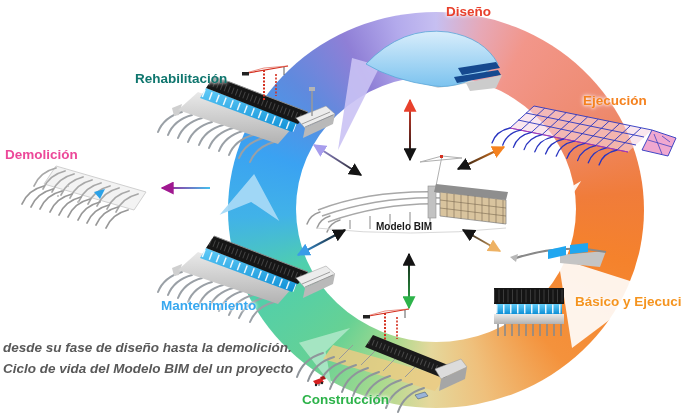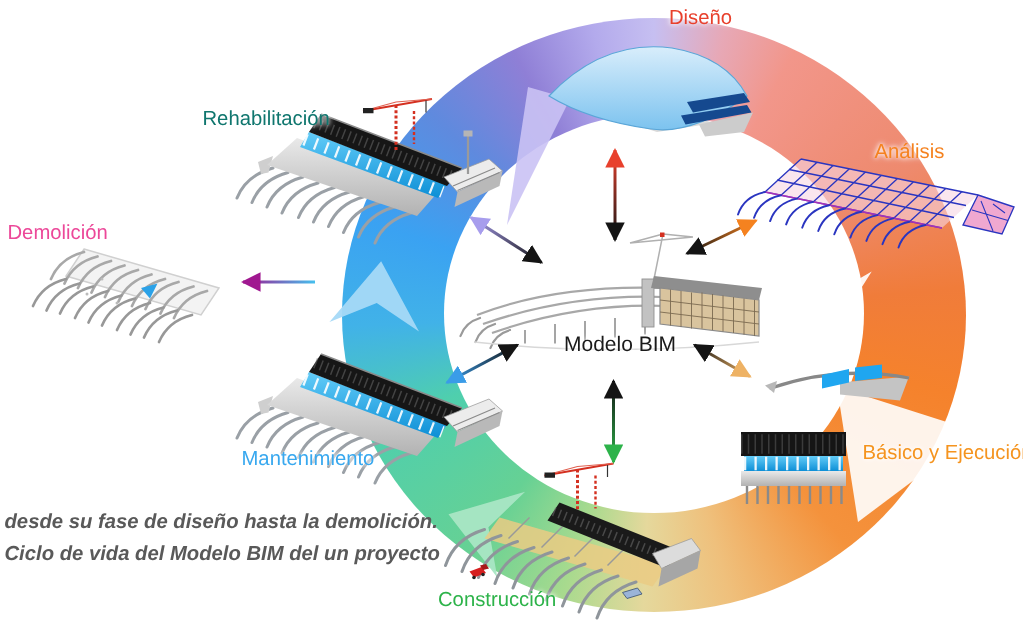--- a/index.html
+++ b/index.html
@@ -6,30 +6,30 @@
   .canvas{position:relative;width:682px;height:414px;background:#fff;overflow:hidden;
           font-family:"Liberation Sans", sans-serif;}
   .ring{position:absolute;left:228px;top:12px;width:416px;height:396px;border-radius:50%;
     background:conic-gradient(from 0deg,
       #c6bff1 0deg,#e7a8b6 14deg,#f2968a 28deg,#ee8a6e 60deg,#f07c3a 85deg,
       #f5822c 105deg,#f4923c 140deg,#efc07c 165deg,#e5d89c 182deg,#a8da8e 198deg,
       #66d194 218deg,#4fcfad 248deg,#41b2e8 268deg,#3aa2f2 288deg,#5f8ade 312deg,
       #8f7fd6 332deg,#b3aaec 348deg,#c6bff1 360deg);}
   .ring-inner{position:absolute;left:296px;top:76px;width:280px;height:266px;border-radius:50%;background:#fff;}
   svg.art{position:absolute;left:0;top:0;}
-  .lbl{position:absolute;font-size:13.5px;font-weight:normal;white-space:nowrap;
+  .lbl{position:absolute;font-size:13.5px;font-weight:bold;white-space:nowrap;
        text-shadow:0 0 3px #fff,0 0 5px #fff;}
   .lbl-diseno{left:446px;top:4px;}
   .lbl-analisis{left:583px;top:93px;}
   .lbl-basico{left:575px;top:294px;}
-  .lbl-construccion{left:292px;top:392px;}
+  .lbl-construccion{left:302px;top:392px;}
   .lbl-mantenimiento{left:161px;top:298px;}
   .lbl-demolicion{left:5px;top:147px;}
   .lbl-rehabilitacion{left:135px;top:71px;}
-  .lbl-center{left:376px;top:221px;font-size:14px;font-weight:normal;color:#1a1a1a;}
+  .lbl-center{left:376px;top:221px;font-size:10px;font-weight:bold;color:#1a1a1a;}
   .caption{position:absolute;left:3px;top:337px;font-size:13.5px;font-style:italic;
            font-weight:bold;line-height:21px;}
 </style>
 </head>
 <body>
 
 <div class="canvas">
 
   <div class="ring"></div>
   <div class="ring-inner"></div>
@@ -221,21 +221,21 @@
     <line x1="410" y1="100" x2="410" y2="160" stroke="url(#gTop)" stroke-width="2" marker-start="url(#mRed)" marker-end="url(#mBlack)"></line>
     <line x1="504" y1="147" x2="458" y2="169" stroke="url(#gUR)" stroke-width="2" marker-start="url(#mOrange)" marker-end="url(#mBlack)"></line>
     <line x1="463" y1="230" x2="500" y2="251" stroke="url(#gLR)" stroke-width="2" marker-start="url(#mBlack)" marker-end="url(#mTan)"></line>
     <line x1="409" y1="254" x2="409" y2="308" stroke="url(#gBottom)" stroke-width="2" marker-start="url(#mBlack)" marker-end="url(#mGreen)"></line>
     <line x1="345" y1="230" x2="298" y2="255" stroke="url(#gLL)" stroke-width="2" marker-start="url(#mBlack)" marker-end="url(#mBlue)"></line>
     <line x1="361" y1="175" x2="314" y2="145" stroke="url(#gUL)" stroke-width="2" marker-start="url(#mBlack)" marker-end="url(#mLav)"></line>
     <line x1="210" y1="188" x2="162" y2="188" stroke="url(#gDem)" stroke-width="2" marker-end="url(#mMag)"></line>
   </svg>
 
   <div class="lbl lbl-diseno" style="color: rgb(232, 64, 44);">Diseño</div>
-  <div class="lbl lbl-analisis" style="color: rgb(245, 130, 31);">Análisis</div>
+  <div class="lbl lbl-analisis" style="color: rgb(245, 130, 31);">Ejecución</div>
   <div class="lbl lbl-basico" style="color: rgb(245, 148, 31);">Básico y Ejecución</div>
   <div class="lbl lbl-construccion" style="color: rgb(45, 179, 74);">Construcción</div>
   <div class="lbl lbl-mantenimiento" style="color: rgb(56, 168, 239); text-align: right;">Mantenimiento</div>
   <div class="lbl lbl-demolicion" style="color: #ec4899;">Demolición</div>
   <div class="lbl lbl-rehabilitacion" style="color: #0f766e;">Rehabilitación</div>
 
   <div class="lbl lbl-center" style="color: rgb(26, 26, 26);">Modelo BIM</div>
 
   <div class="caption" style="color: rgb(89, 89, 89);">
     <div>desde su fase de diseño hasta la demolición.</div>

